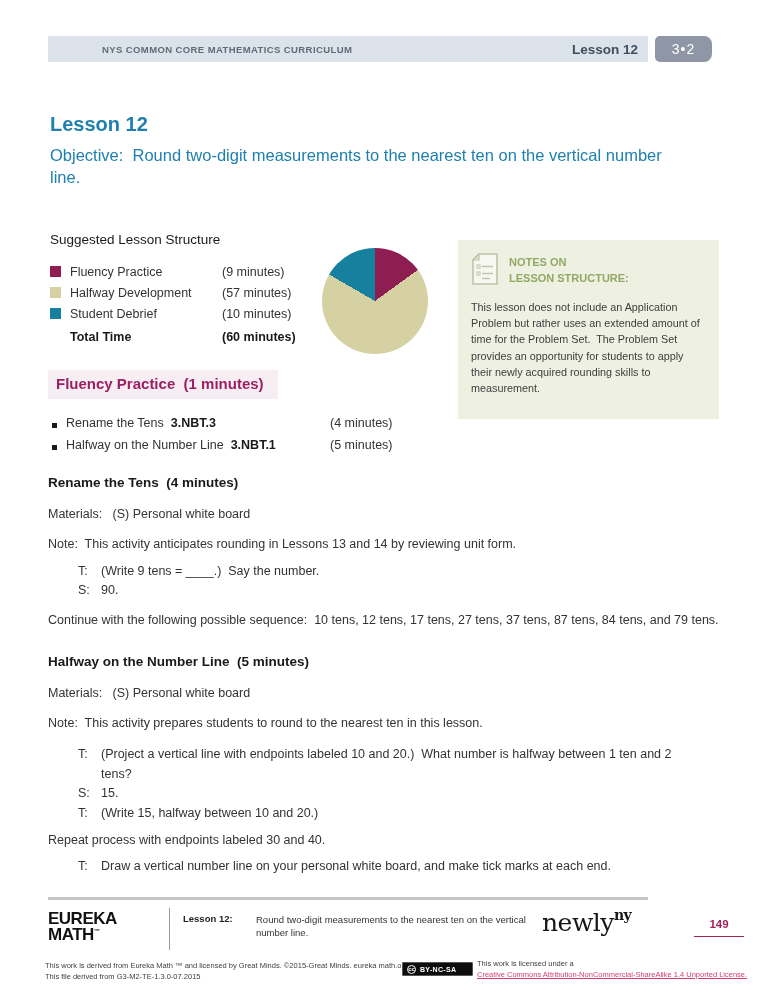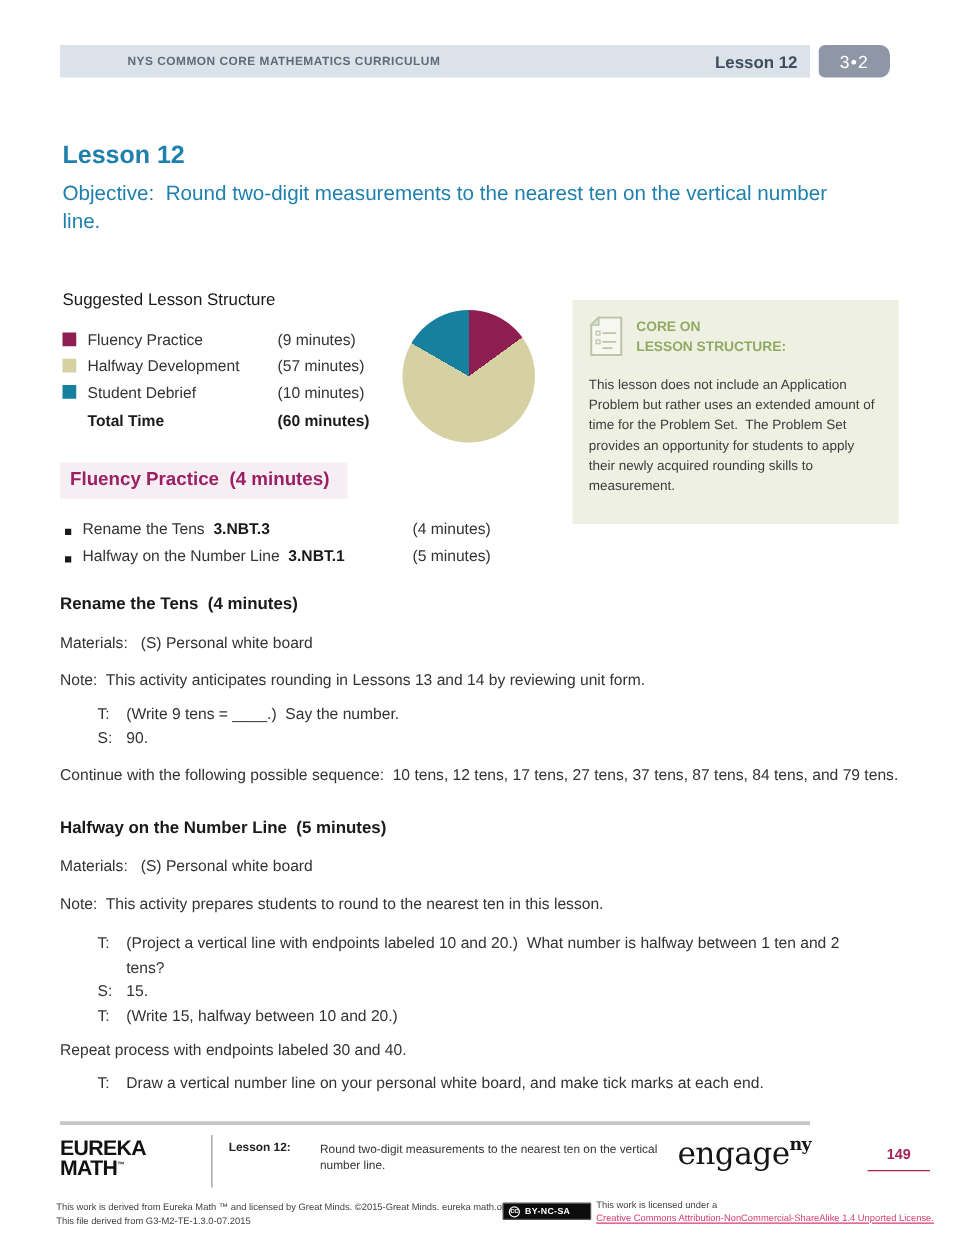--- a/index.html
+++ b/index.html
@@ -131,29 +131,29 @@
         <path d="M8 1 L26 1 L26 31 L2 31 L2 7 Z" fill="#f6f7ef" stroke="#bcc5aa" stroke-width="1.6"></path>
         <path d="M8 1 L8 7 L2 7 Z" fill="#dde3cd" stroke="#bcc5aa" stroke-width="1.2"></path>
         <rect x="6" y="12" width="3" height="3" fill="none" stroke="#bcc5aa" stroke-width="1"></rect>
         <line x1="11" y1="13.5" x2="22" y2="13.5" stroke="#bcc5aa" stroke-width="1.4"></line>
         <rect x="6" y="19" width="3" height="3" fill="none" stroke="#bcc5aa" stroke-width="1"></rect>
         <line x1="11" y1="20.5" x2="22" y2="20.5" stroke="#bcc5aa" stroke-width="1.4"></line>
         <line x1="11" y1="25.5" x2="19" y2="25.5" stroke="#bcc5aa" stroke-width="1.4"></line>
       </svg>
     </span>
     <span class="notes-title">
-      <span>CORE ON</span><br>
+      <span>NOTES ON</span><br>
       <span>LESSON STRUCTURE:</span>
     </span>
   </div>
   <div class="notes-body pre">This lesson does not include an Application Problem but rather uses an extended amount of time for the Problem Set.  The Problem Set provides an opportunity for students to apply their newly acquired rounding skills to measurement.</div>
 </div>
 
 <div class="fluency-box">
-  <span class="pre">Fluency Practice  (4 minutes)</span>
+  <span class="pre">Fluency Practice  (1 minutes)</span>
 </div>
 
 <div class="content">
 
   <div class="bullet-row">
     <span class="bullet-sq"></span>
     <span class="bullet-name pre"><span>Rename the Tens  </span><b>3.NBT.3</b></span>
     <span class="bullet-time">(4 minutes)</span>
   </div>
   <div class="bullet-row">
@@ -204,21 +204,21 @@
 
 <div class="foot-rule"></div>
 
 <div class="eureka">
   <span>EUREKA</span><br>
   <span>MATH</span><sup>™</sup>
 </div>
 <div class="foot-div"></div>
 <div class="foot-lesson">Lesson 12:</div>
 <div class="foot-desc">Round two-digit measurements to the nearest ten on the vertical number line.</div>
-<div class="engage"><span>engage</span><sup>ny</sup></div>
+<div class="engage"><span>newly</span><sup>ny</sup></div>
 <div class="pageno">149</div>
 
 <div class="lic-left">
   <span>This work is derived from Eureka Math ™ and licensed by Great Minds. ©2015-Great Minds. eureka math.org</span><br>
   <span>This file derived from G3-M2-TE-1.3.0-07.2015</span>
 </div>
 <div class="cc-badge">
   <span class="cc-circle">cc</span>
   <span class="cc-text">BY-NC-SA</span>
 </div>

